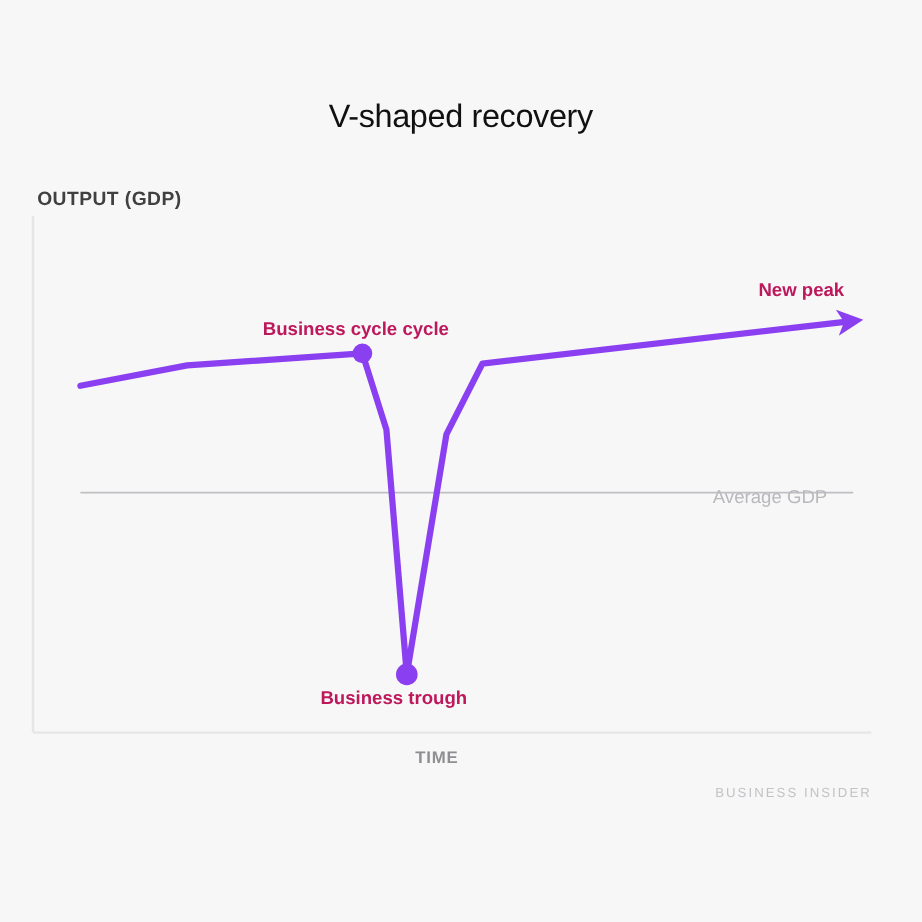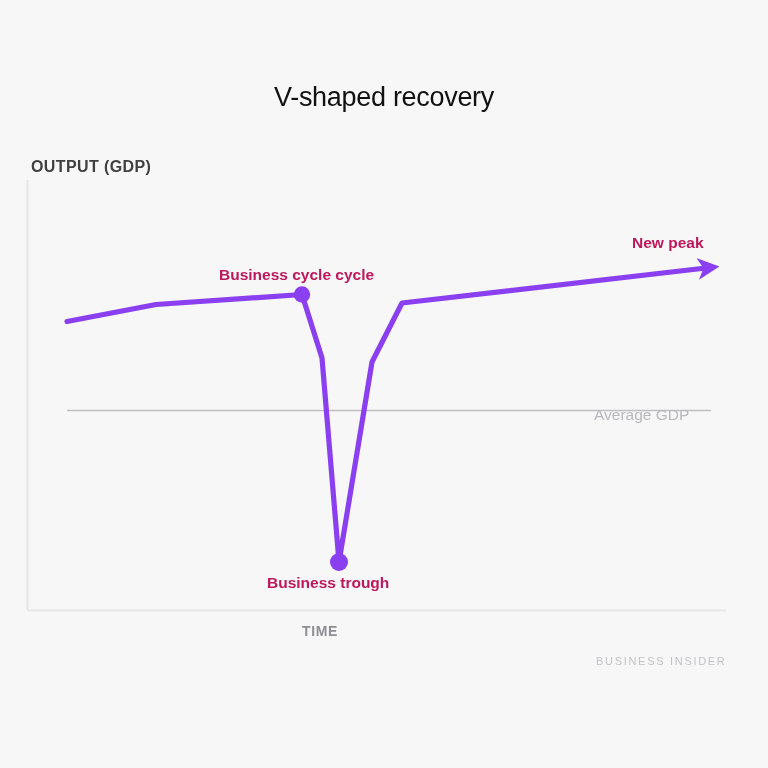--- a/index.html
+++ b/index.html
@@ -41,20 +41,21 @@
   .axis-label-x {
     position: absolute;
     top: 623px;
     left: 0;
     width: 640px;
     text-align: center;
     font-size: 14px;
     font-weight: bold;
     color: #8e8e93;
     letter-spacing: 0.6px;
+    padding-left: 44px;
   }
   .plot-svg {
     position: absolute;
     top: 0;
     left: 0;
     width: 768px;
     height: 768px;
   }
   .annotation {
     position: absolute;

